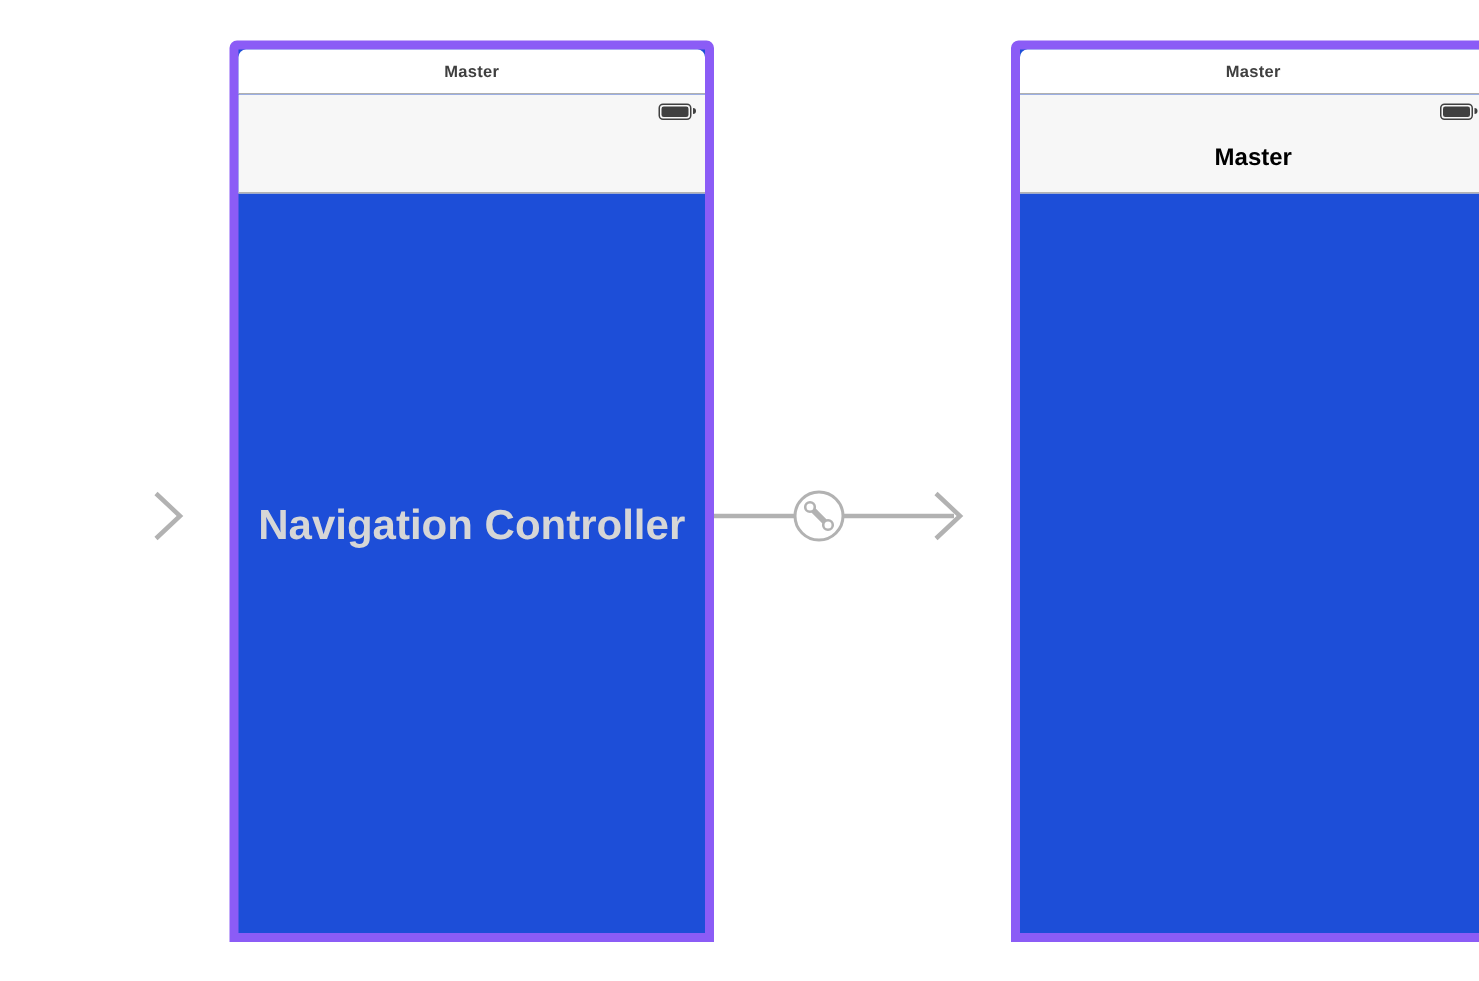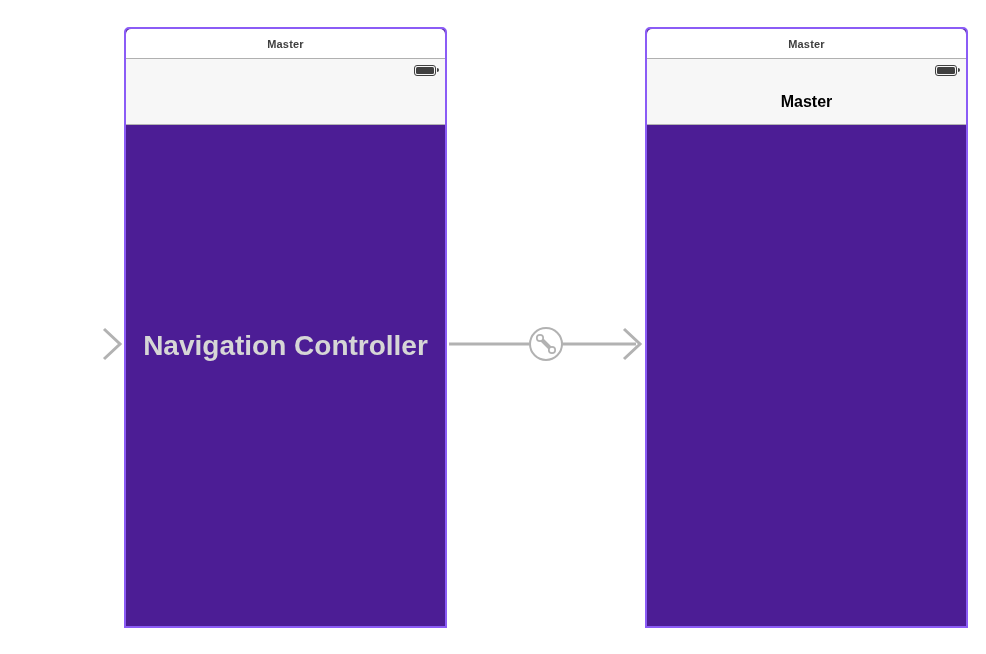--- a/index.html
+++ b/index.html
@@ -19,23 +19,24 @@
     width: 986px; height: 654px;
   }
 
   
   .scene {
     position: absolute;
     top: 27px;
     width: 323px;
     height: 601px;
     box-sizing: border-box;
-    background: #4c1d95;
-    border: 2px solid #8b5cf6;
+    background: #1d4ed8;
+    border: 6px solid #8b5cf6;
     border-radius: 5px 5px 0 0;
+    margin-left: 29px;
   }
   .scene-left  { left: 124px; }
   .scene-right { left: 645px; }
 
   .scene-header {
     height: 29px;
     background: #ffffff;
     border-bottom: 1px solid #b0b0b0;
     border-radius: 5px 5px 0 0;
     display: flex;

